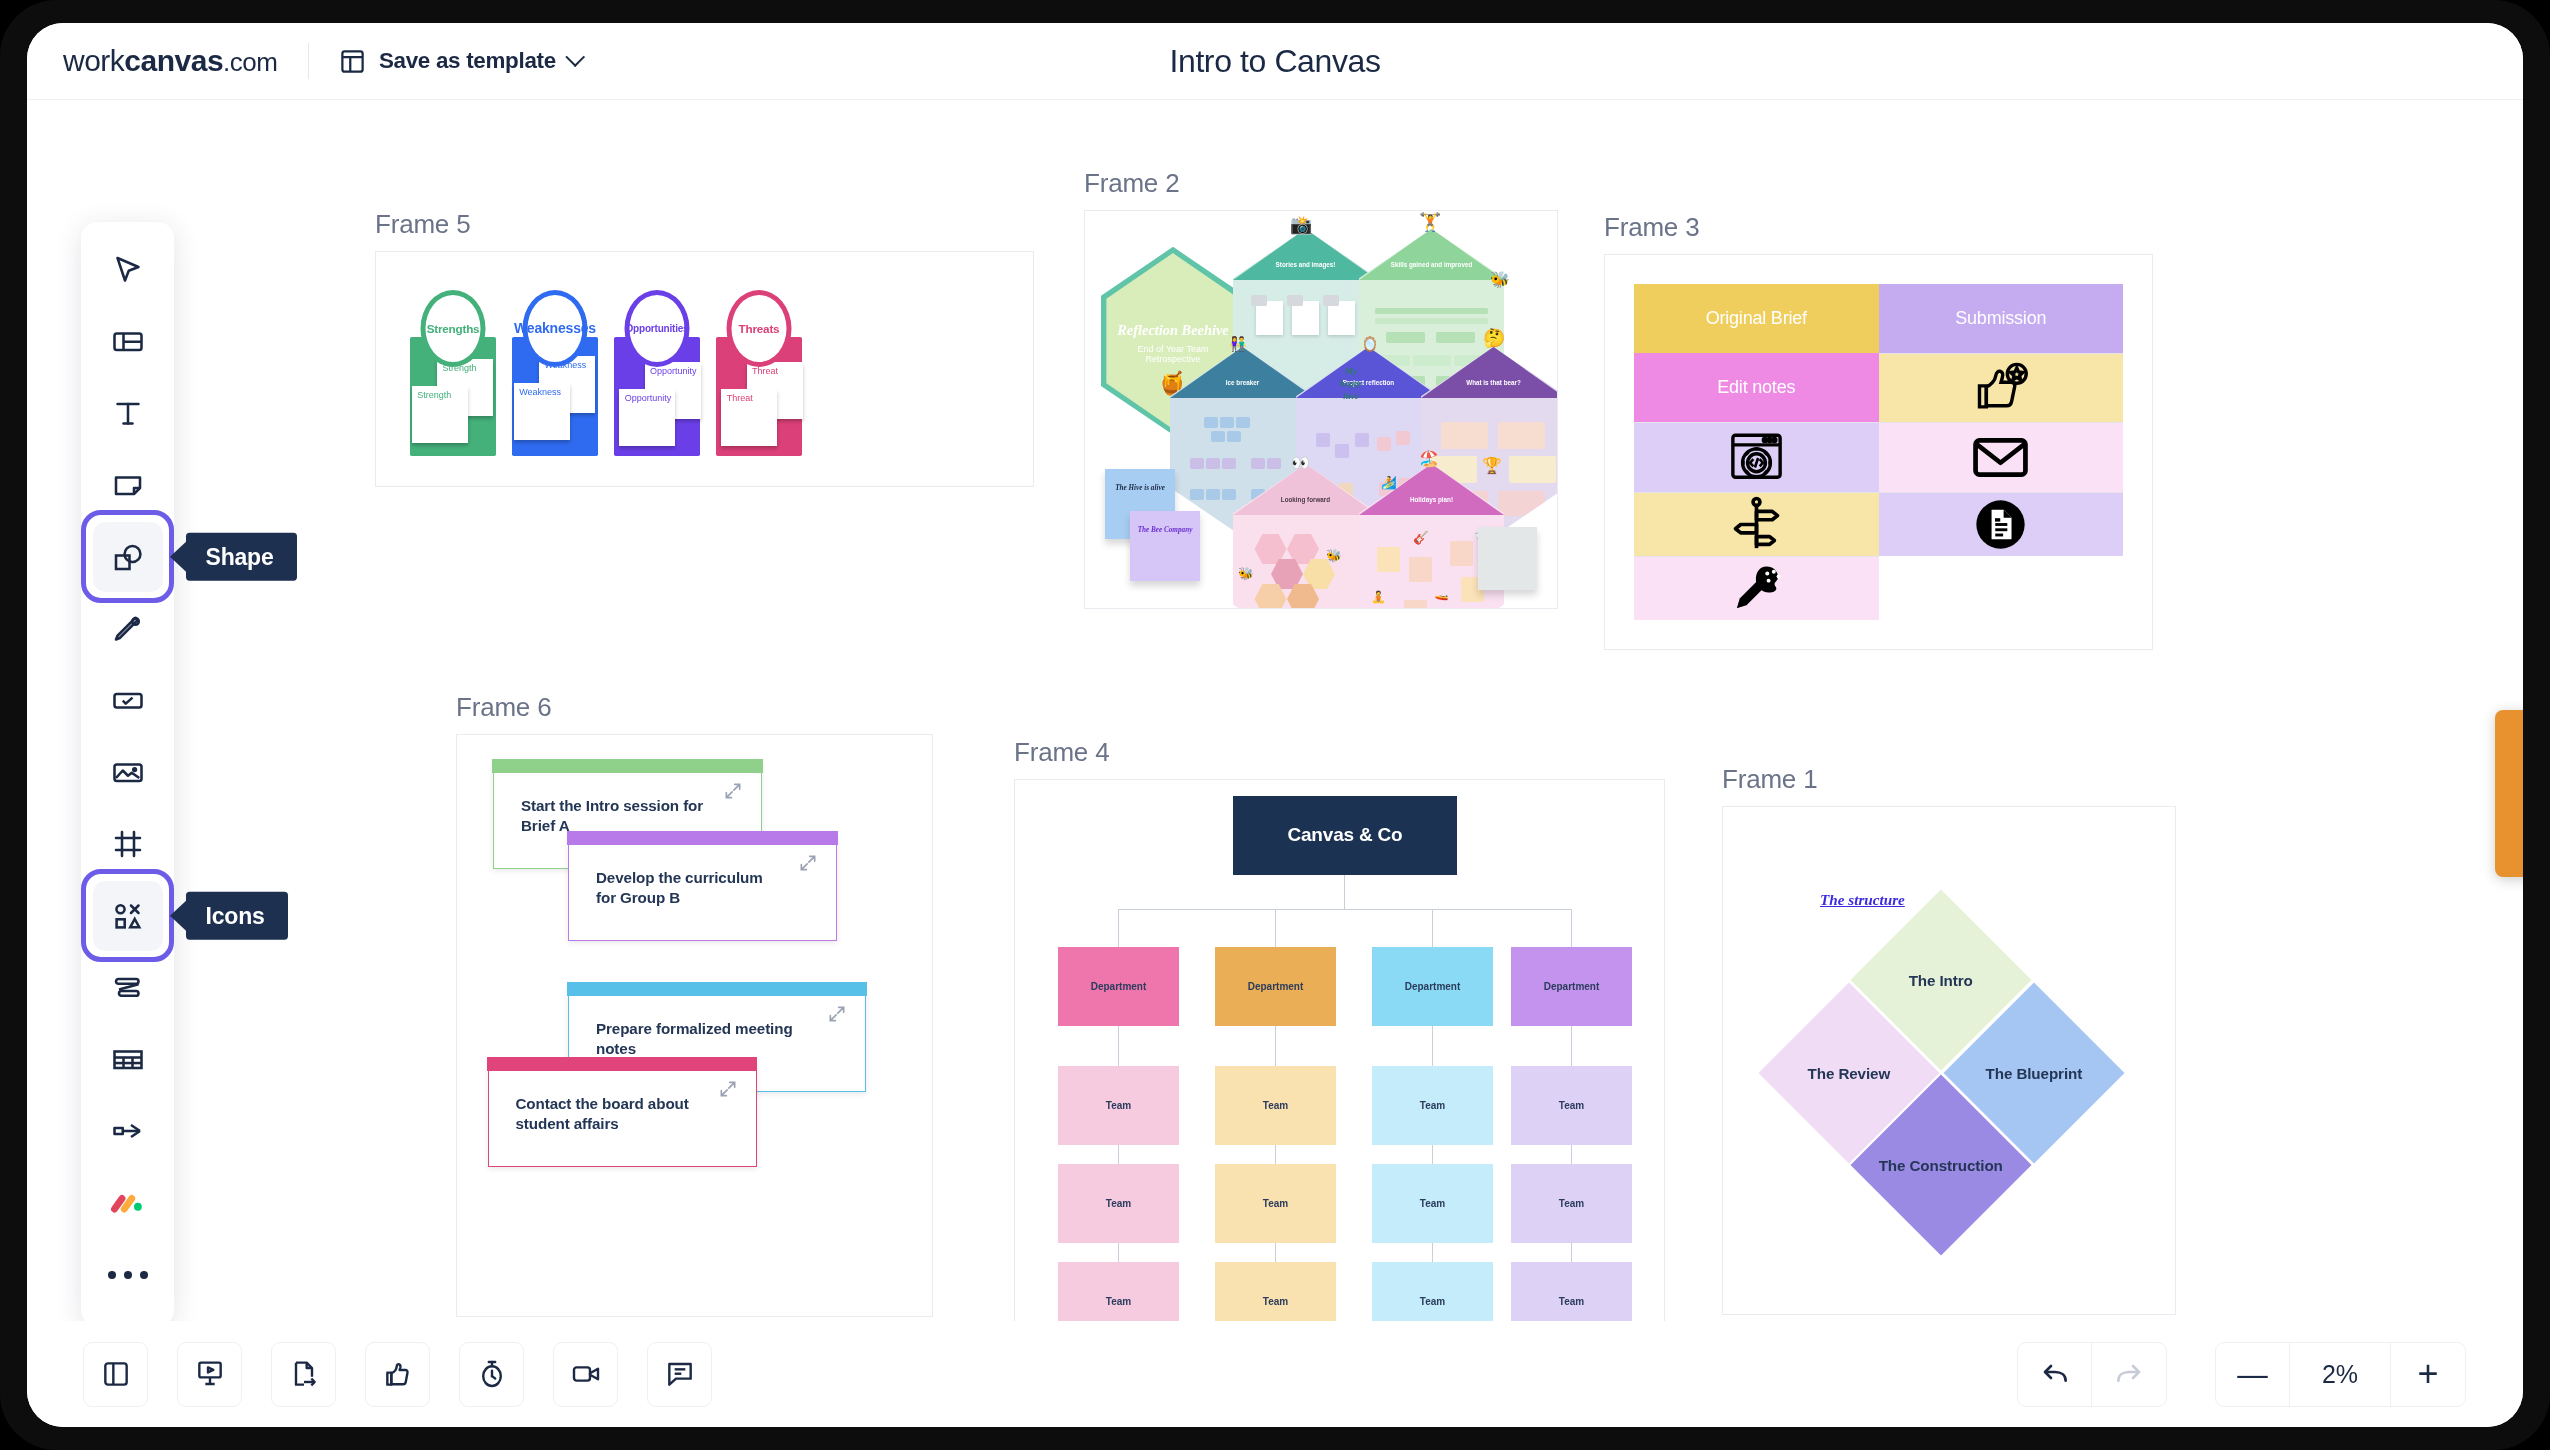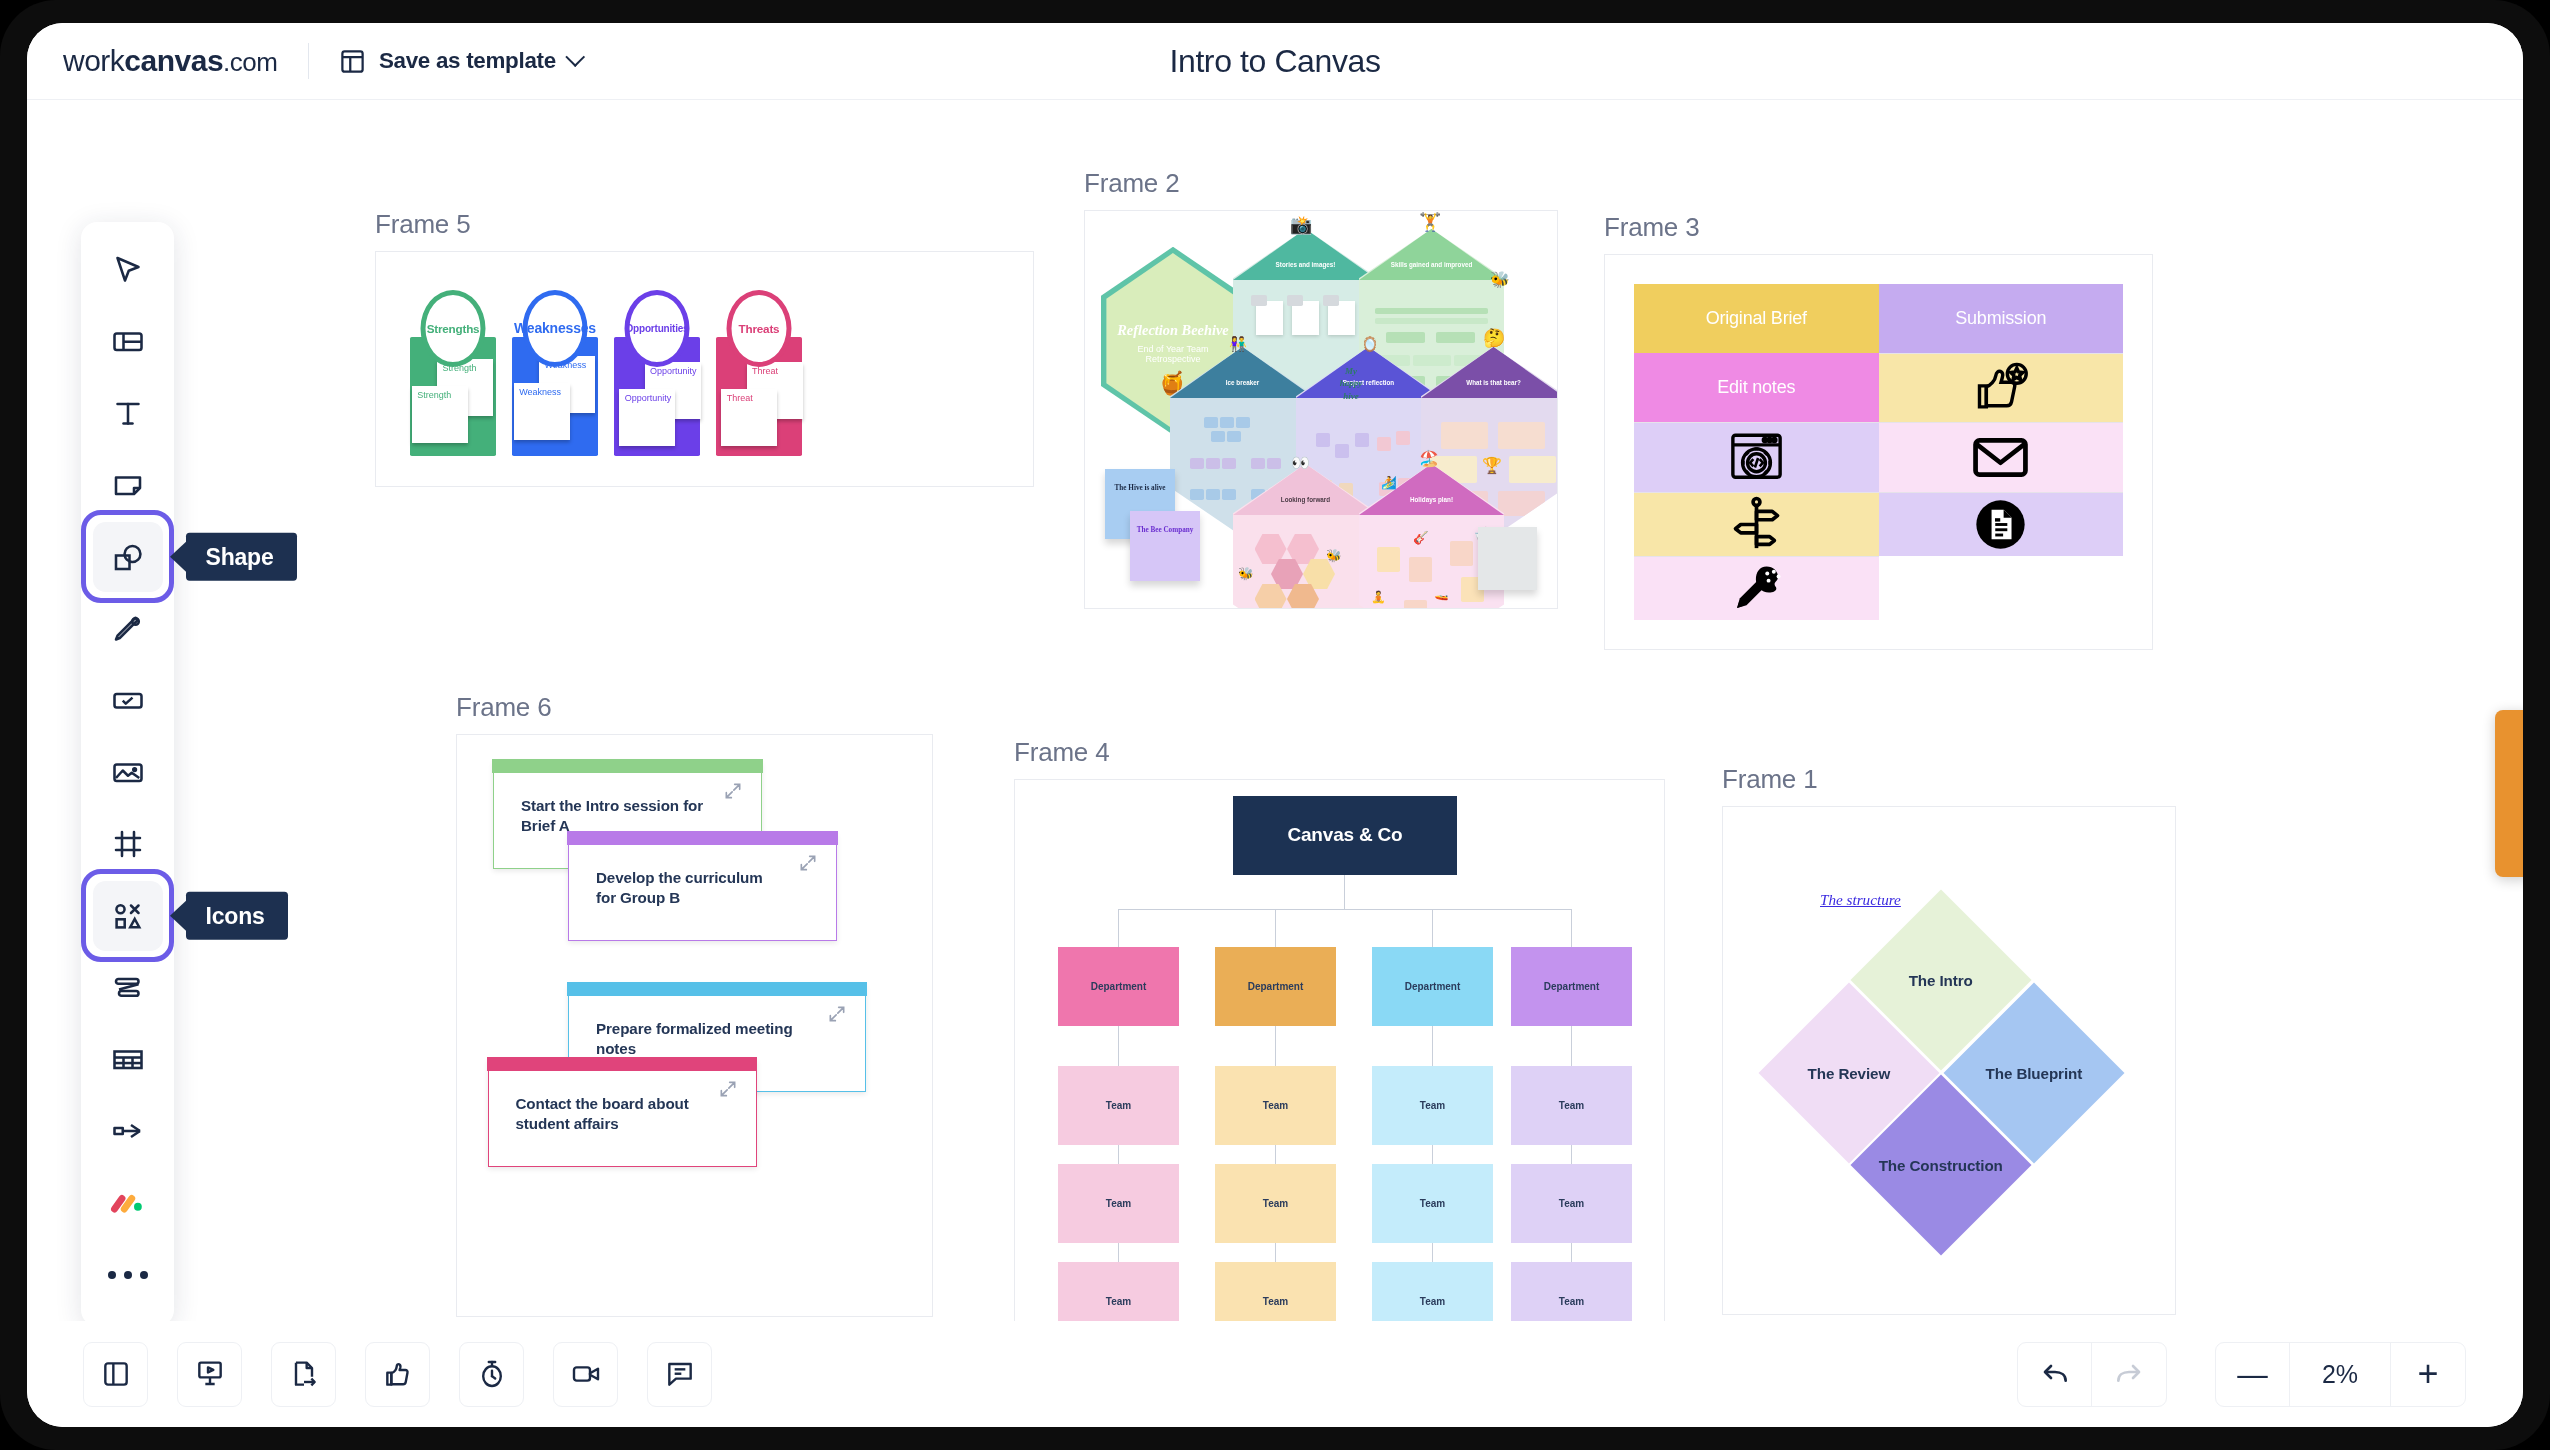--- a/index.html
+++ b/index.html
@@ -159,21 +159,21 @@
     position: absolute; left: 0; right: 0; top: 17%;
     text-align: center; font-size: 6.3px; color: #fff; font-weight: 700;
     line-height: 1.25;
   }
   .mini-card { position: absolute; background: #fff; box-shadow: 0 1.8px 3.6px rgba(0,0,0,.16); }
   .mini-chip { position: absolute; border-radius: 1.8px; }
   .emoji { position: absolute; line-height: 1; }
   .stickynote { position: absolute; box-shadow: 0 4.5px 7.2px rgba(0,0,0,.16); }
   .stickynote span {
     position:absolute; left:0; right:0; top: 22%; text-align:center;
-    font-family: "Liberation Serif", serif; font-weight: 700;
+    font-family: "Liberation Serif", serif; font-style: italic; font-weight: 700;
   }
 
   
   .grid3 { display: grid; grid-template-columns: repeat(2,1fr); width: 100%; height: 100%; }
   .g3-head { display: flex; align-items: center; justify-content: center; color: #fff; font-size: 18px; letter-spacing: -0.2px; }
   .g3-cell { display: flex; align-items: center; justify-content: center; border-top: 0.9px solid #e6e2ea; }
 
   
   .f6card { position: absolute; background: #fff; border: 1.8px solid; box-shadow: 0 2.7px 5.4px rgba(0,0,0,.09); }
   .f6bar { position: absolute; left: -1.8px; right: -1.8px; top: -1.8px; height: 14.4px; }
@@ -186,21 +186,21 @@
     display: flex; align-items: center; justify-content: center;
     font-size: 19px; font-weight: 700; letter-spacing: -0.2px;
   }
   .orgbox { position: absolute; display: flex; align-items: center; justify-content: center; font-size: 10px; color: #2b3c5c; font-weight: 700; }
   .orgline { position: absolute; background: #c9cfda; }
 
   
   .dia { position: absolute; transform: rotate(45deg); display: flex; align-items: center; justify-content: center; }
   .dia span { transform: rotate(-45deg); font-size: 15.2px; font-weight: 700; color: #243656; white-space: nowrap; letter-spacing: -0.1px; }
   .structlink {
-    position: absolute; font-family: "Liberation Serif", serif; font-style: italic; font-weight: 400;
+    position: absolute; font-family: "Liberation Serif", serif; font-style: italic; font-weight: 700;
     font-size: 15.2px; color: #3b2ae0; text-decoration: underline;
   }
 
   .orange-tab {
     position: absolute; right: -10.8px; top: 610px;
     width: 39px; height: 167px; background: #e8922f; border-radius: 8px;
     box-shadow: 0 2.7px 12.6px rgba(0,0,0,.2);
     z-index: 25;
   }
 </style>

